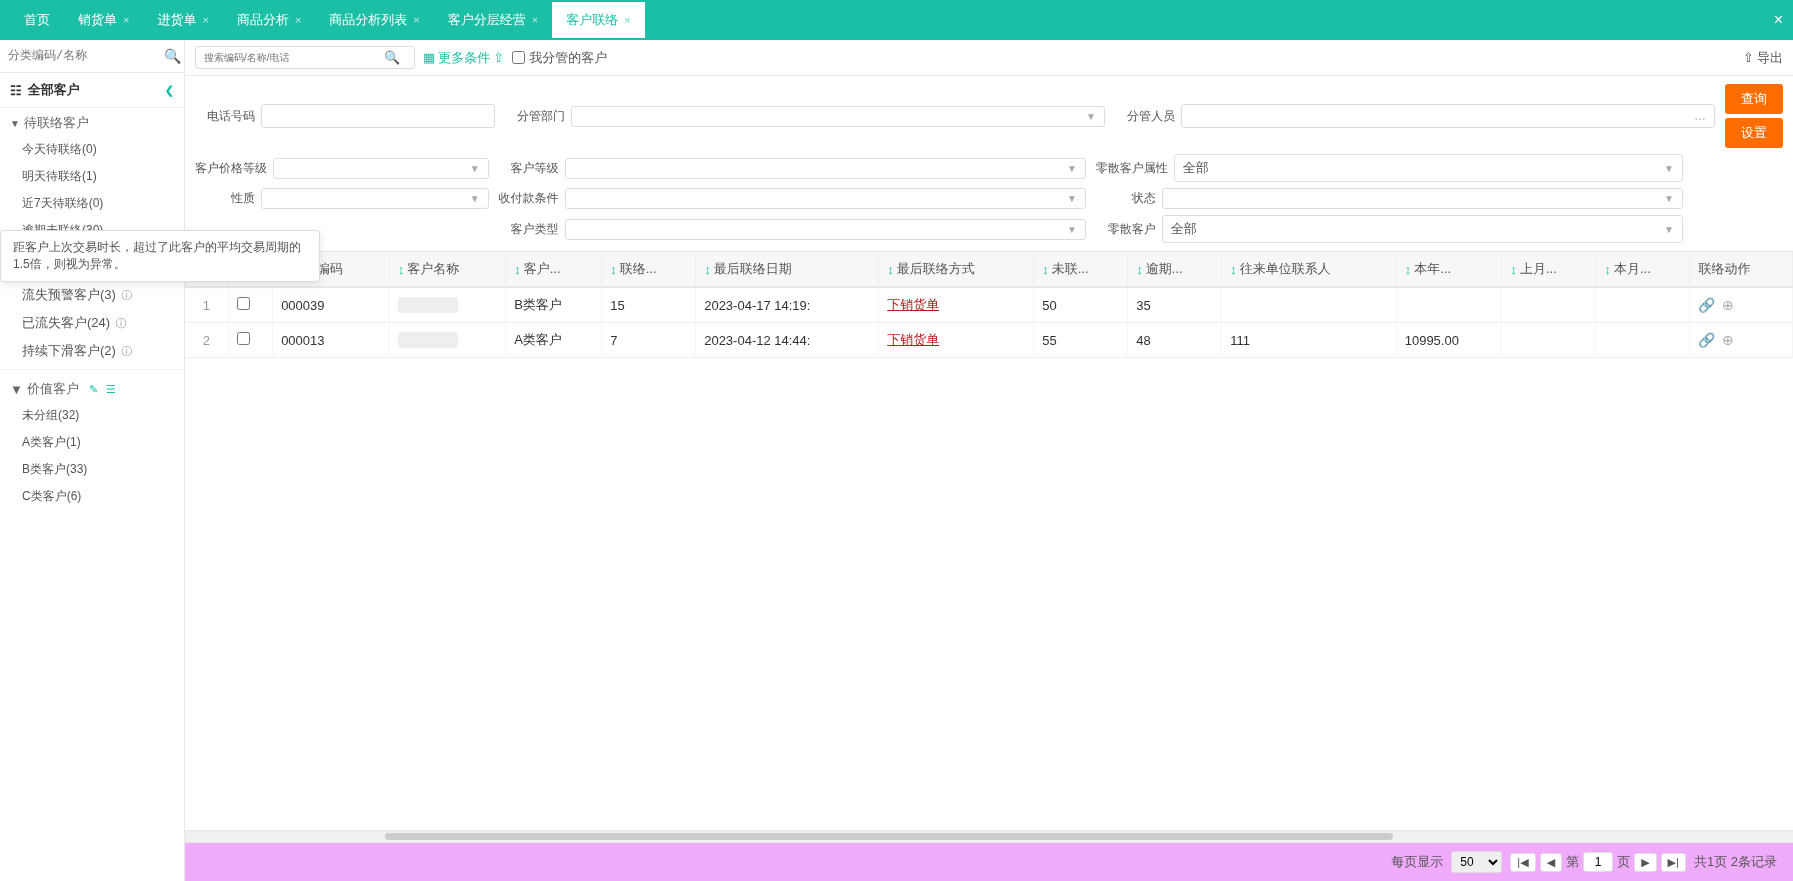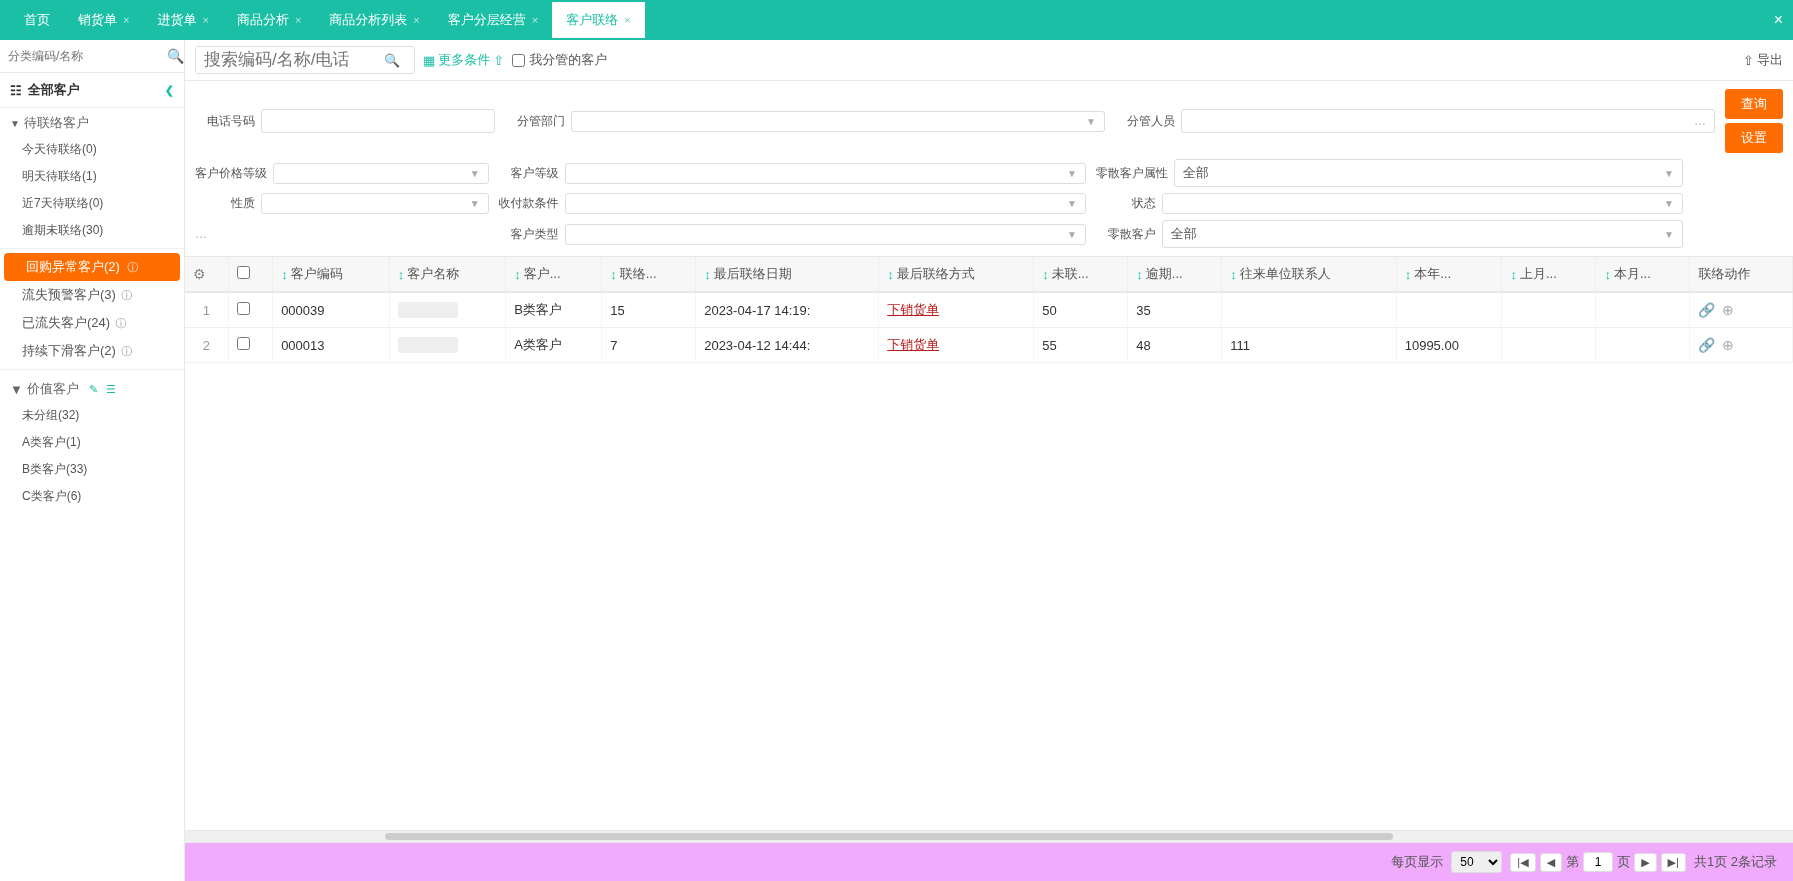--- a/index.html
+++ b/index.html
@@ -61,20 +61,21 @@
       display: flex;
       align-items: center;
       gap: 4px;
     }
     .sidebar-search input {
       flex: 1;
       border: none;
       outline: none;
       font-size: 12px;
       color: #999;
+      font-family: Liberation Mono, monospace;
     }
     .sidebar-search .search-icon { color: #999; font-size: 14px; }
 
     .sidebar-section-header {
       padding: 8px 10px;
       display: flex;
       align-items: center;
       gap: 6px;
       font-weight: bold;
       font-size: 13px;
@@ -161,21 +162,21 @@
       display: flex;
       align-items: center;
       border: 1px solid #ddd;
       border-radius: 3px;
       padding: 3px 8px;
       width: 220px;
     }
     .filter-bar .search-box input {
       border: none;
       outline: none;
-      font-size: 17px;
+      font-size: 10px;
       color: #999;
       width: 180px;
     }
     .filter-bar .search-box .search-icon { color: #999; }
     .filter-bar .more-conditions {
       color: #1abfa5;
       cursor: pointer;
       font-size: 12px;
       display: flex;
       align-items: center;
@@ -444,20 +445,21 @@
       <div class="sidebar-group-title">
         <span class="triangle">▼</span>
         <span>待联络客户</span>
       </div>
       <div class="sidebar-item">今天待联络(0)</div>
       <div class="sidebar-item">明天待联络(1)</div>
       <div class="sidebar-item">近7天待联络(0)</div>
       <div class="sidebar-item">逾期未联络(30)</div>
     </div>
 
+    <div class="tooltip-box">距客户上次交易时长，超过了此客户的平均交易周期的1.5倍，则视为异常。</div>
 
     <div class="sidebar-subgroup">
       <div class="sidebar-item active">
         <span>回购异常客户(2)</span>
         <span style="margin-left:4px;color:#f0f0f0;font-size:11px;">ⓘ</span>
       </div>
       <div class="sidebar-item">
         <span>流失预警客户(3)</span>
         <span style="margin-left:2px;color:#999;font-size:11px;">ⓘ</span>
       </div>

